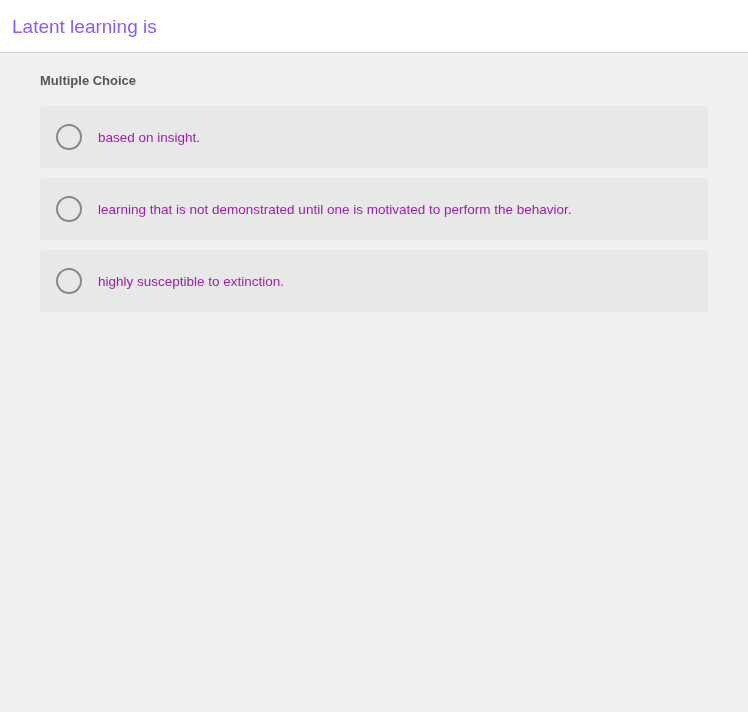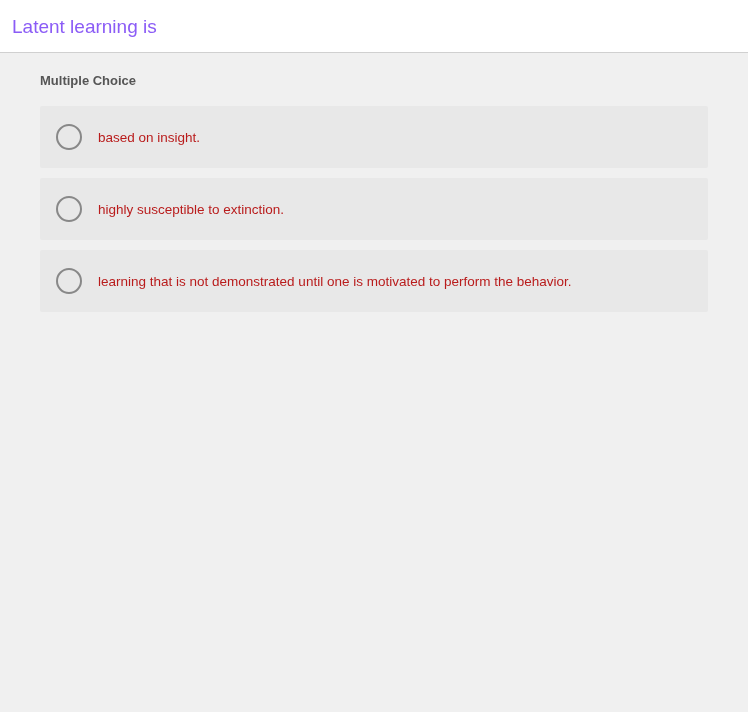--- a/index.html
+++ b/index.html
@@ -65,21 +65,21 @@
       border-radius: 50%;
       border: 2px solid #888;
       background-color: transparent;
       flex-shrink: 0;
       margin-right: 16px;
       display: inline-block;
     }
 
     .option-text {
       font-size: 13.5px;
-      color: #b91c1c;
+      color: #a21caf;
     }
   </style>
 </head>
 <body>
 
 <div class="page-container">
 
   <div class="question-header">
     <span class="question-title">Latent learning is</span>
   </div>
@@ -89,22 +89,22 @@
     <div class="question-type-label">Multiple Choice</div>
 
     <div class="answer-option">
       <span class="radio-circle"></span>
       <span class="option-text">based on insight.</span>
     </div>
 
 
     <div class="answer-option">
       <span class="radio-circle"></span>
-      <span class="option-text">highly susceptible to extinction.</span>
+      <span class="option-text">learning that is not demonstrated until one is motivated to perform the behavior.</span>
     </div>
 
     <div class="answer-option">
       <span class="radio-circle"></span>
-      <span class="option-text">learning that is not demonstrated until one is motivated to perform the behavior.</span>
+      <span class="option-text">highly susceptible to extinction.</span>
     </div>
 
   </div>
 </div>
 
 </body></html>

